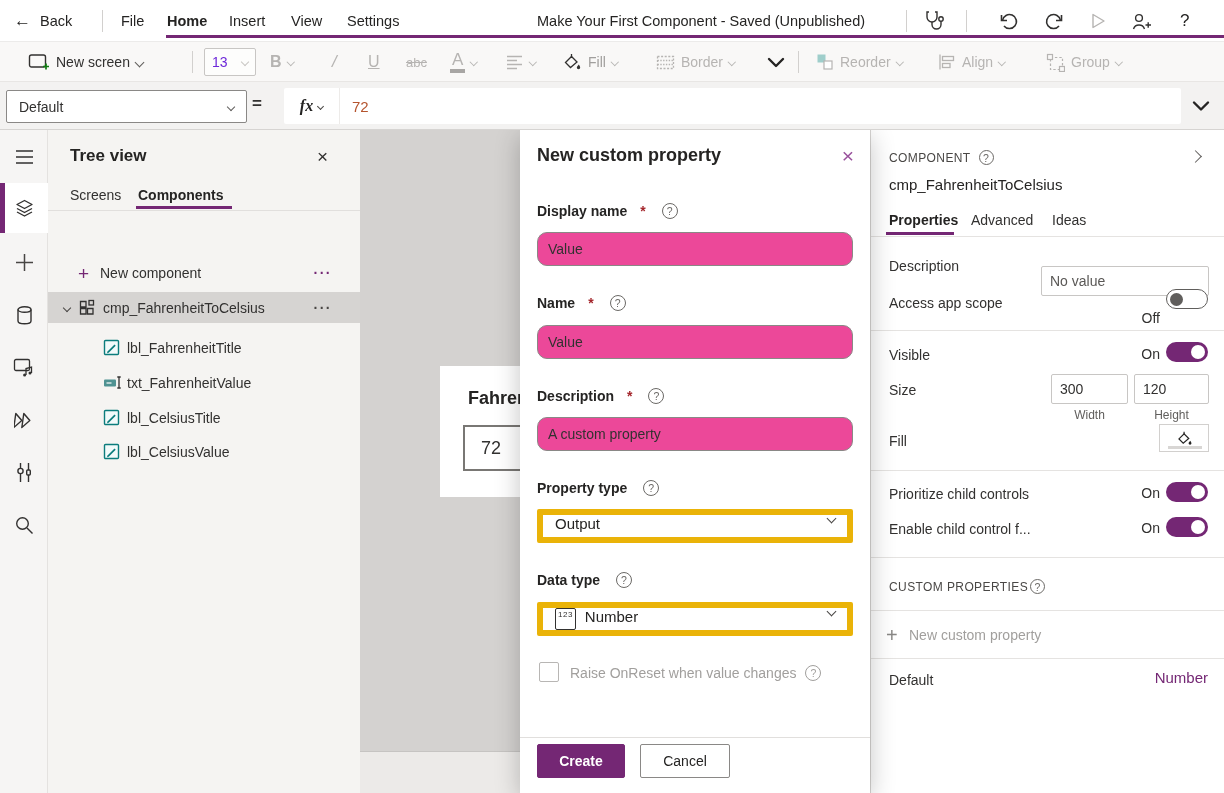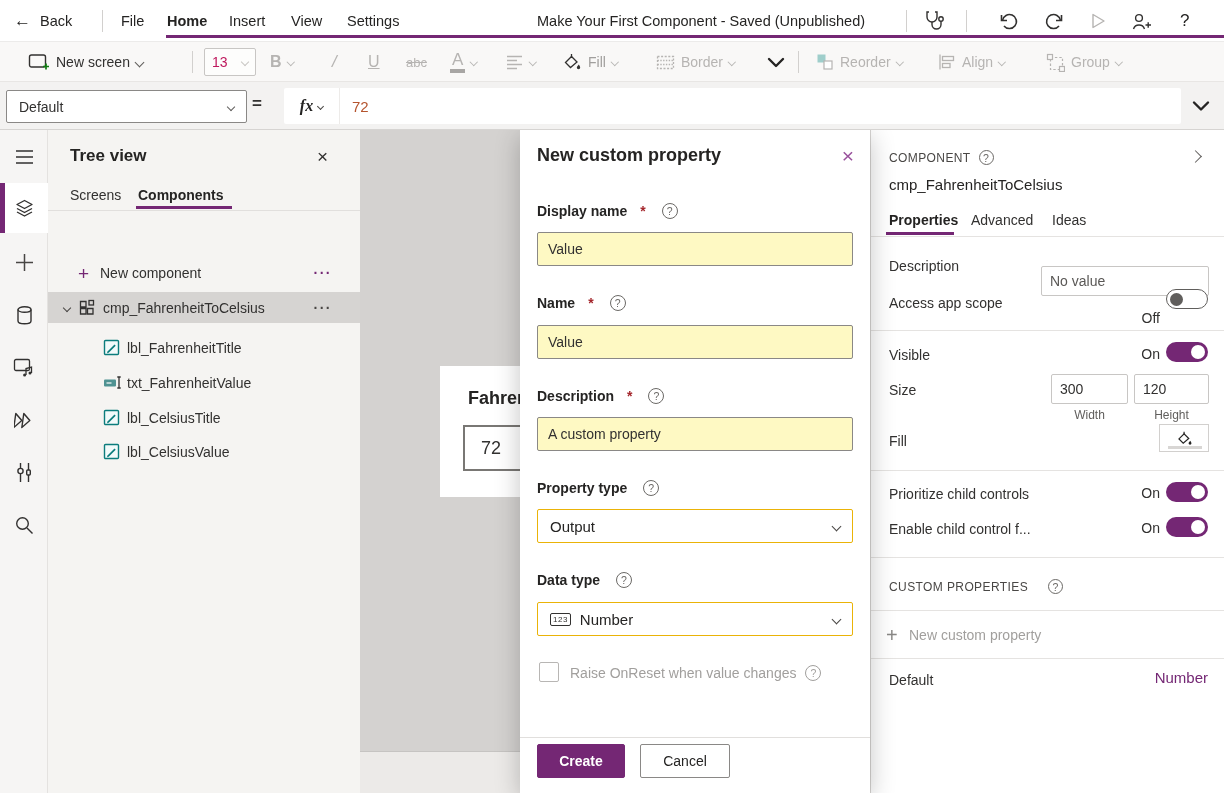--- a/index.html
+++ b/index.html
@@ -63,22 +63,22 @@
   .tgl.off{background:#fff;border:1px solid #605e5c}
   .tgl.off::after{content:"";position:absolute;left:3px;top:2.5px;width:13px;height:13px;border-radius:50%;background:#605e5c}
   .tgl-state{position:absolute;font-size:14px;color:#323130}
   .sub-label{position:absolute;font-size:12px;color:#605e5c}
   
   #modal{position:absolute;left:520px;top:130px;width:350px;bottom:0;background:#fff;box-shadow:0 6px 24px rgba(0,0,0,.24);z-index:3}
   .dlg-title{position:absolute;left:17px;top:15px;font-size:18px;font-weight:600;color:#252423}
   .dlg-label{position:absolute;left:17px;display:flex;gap:16px;font-size:14px;font-weight:600;color:#252423}
   .req{color:#a4262c;font-weight:600;margin-left:-3px}
   .helpc{display:inline-flex;align-items:center;justify-content:center;width:16px;height:16px;border:1px solid #6b6966;border-radius:50%;color:#6b6966;font-size:10.5px;font-weight:normal}
-  .dlg-input{position:absolute;left:17px;width:316px;height:34px;border:1px solid #8a8886;border-radius:2px;background:#fef9c3;font-size:14px;color:#323130;padding:10px 10px;font-family:inherit;outline:none}
-  .dlg-select{position:absolute;left:17px;width:316px;height:34px;border:1px solid #eab308;border-radius:2px;background:#fff;display:flex;align-items:center;padding:0 12px;font-size:15px;color:#252423;gap:9px}
+  .dlg-input{position:absolute;left:17px;width:316px;height:34px;border:1px solid #8a8886;border-radius:10px;background:#ec4899;font-size:14px;color:#323130;padding:10px 10px;font-family:inherit;outline:none}
+  .dlg-select{position:absolute;left:17px;width:316px;height:34px;border:6px solid #eab308;border-radius:2px;background:#fff;display:flex;padding:0 12px;font-size:15px;color:#252423;gap:9px}
   .dlg-select .chev{margin-left:auto;color:#484644}
   .badge123{border:1px solid #323130;border-radius:2px;font-size:8px;padding:1px 2px;letter-spacing:.5px;color:#323130}
   .btn{position:absolute;height:34px;border-radius:2px;font-size:14px;display:flex;align-items:center;justify-content:center;font-family:inherit;cursor:default}
   .btn-primary{left:17px;width:88px;background:#742774;color:#fff;font-weight:600;border:1px solid #742774}
   .btn-default{left:120px;width:90px;background:#fff;color:#252423;border:1px solid #8a8886}
 </style>
 </head>
 <body>
 
 <div id="titlebar">
@@ -159,21 +159,21 @@
       <svg width="22" height="20" viewBox="0 0 22 20" fill="none">
         <rect x="1.5" y="3" width="16" height="12" rx="2" stroke="#323130" stroke-width="1.4"></rect>
         <path d="M15 14.5 h6 M18 11.5 v6" stroke="#107c10" stroke-width="1.7"></path>
       </svg>
     </span>
     <span>New screen</span>
     <span class="chev" style="color:#605e5c"></span>
   </div>
   <div class="vdiv" style="left:192px;top:9px"></div>
   <div class="tool" style="left:204px">
-    <div style="width:52px;height:28px;background:#fdfdfc;border:1px solid #c8c6c4;border-radius:2px;display:flex;align-items:center;padding:0 7px;color:#be185d">
+    <div style="width:52px;height:28px;background:#fdfdfc;border:1px solid #c8c6c4;border-radius:2px;display:flex;align-items:center;padding:0 7px;color:#6d28d9">
       <span>13</span>
       <span class="chev" style="margin-left:auto;width:6px;height:6px;color:#c8c6c4"></span>
     </div>
   </div>
   <div class="tool disabled" style="left:270px;font-size:16px;font-weight:bold">
     <span>B</span>
     <span class="chev" style="width:5.5px;height:5.5px"></span>
   </div>
   <div class="tool disabled" style="left:332px;font-size:17px;font-style:italic">
     <span>/</span>
@@ -454,21 +454,21 @@
   <div class="insp-label" style="top:356px">Prioritize child controls</div>
   <span class="tgl-state" style="right:64px;top:355px">On</span>
   <div class="tgl on" style="right:16px;top:352px"></div>
 
   <div class="insp-label" style="top:391px">Enable child control f...</div>
   <span class="tgl-state" style="right:64px;top:390px">On</span>
   <div class="tgl on" style="right:16px;top:387px"></div>
 
   <div class="insp-hr" style="top:427px"></div>
 
-  <div class="abs insp-caps" style="left:18px;top:449px;display:flex;align-items:center;gap:20px">
+  <div class="abs insp-caps" style="left:18px;top:449px;display:flex;align-items:center;gap:2px">
     <span>CUSTOM PROPERTIES</span>
     <span class="helpc" style="width:15px;height:15px">?</span>
   </div>
 
   <div class="insp-hr" style="top:480px"></div>
 
   <div class="abs" style="left:0;top:482px;right:0;height:46px;display:flex;align-items:center">
     <span style="position:absolute;left:15px;font-size:20px;font-weight:300;color:#8a8886;line-height:1">+</span>
     <span style="position:absolute;left:38px;color:#a19f9d">New custom property</span>
   </div>

